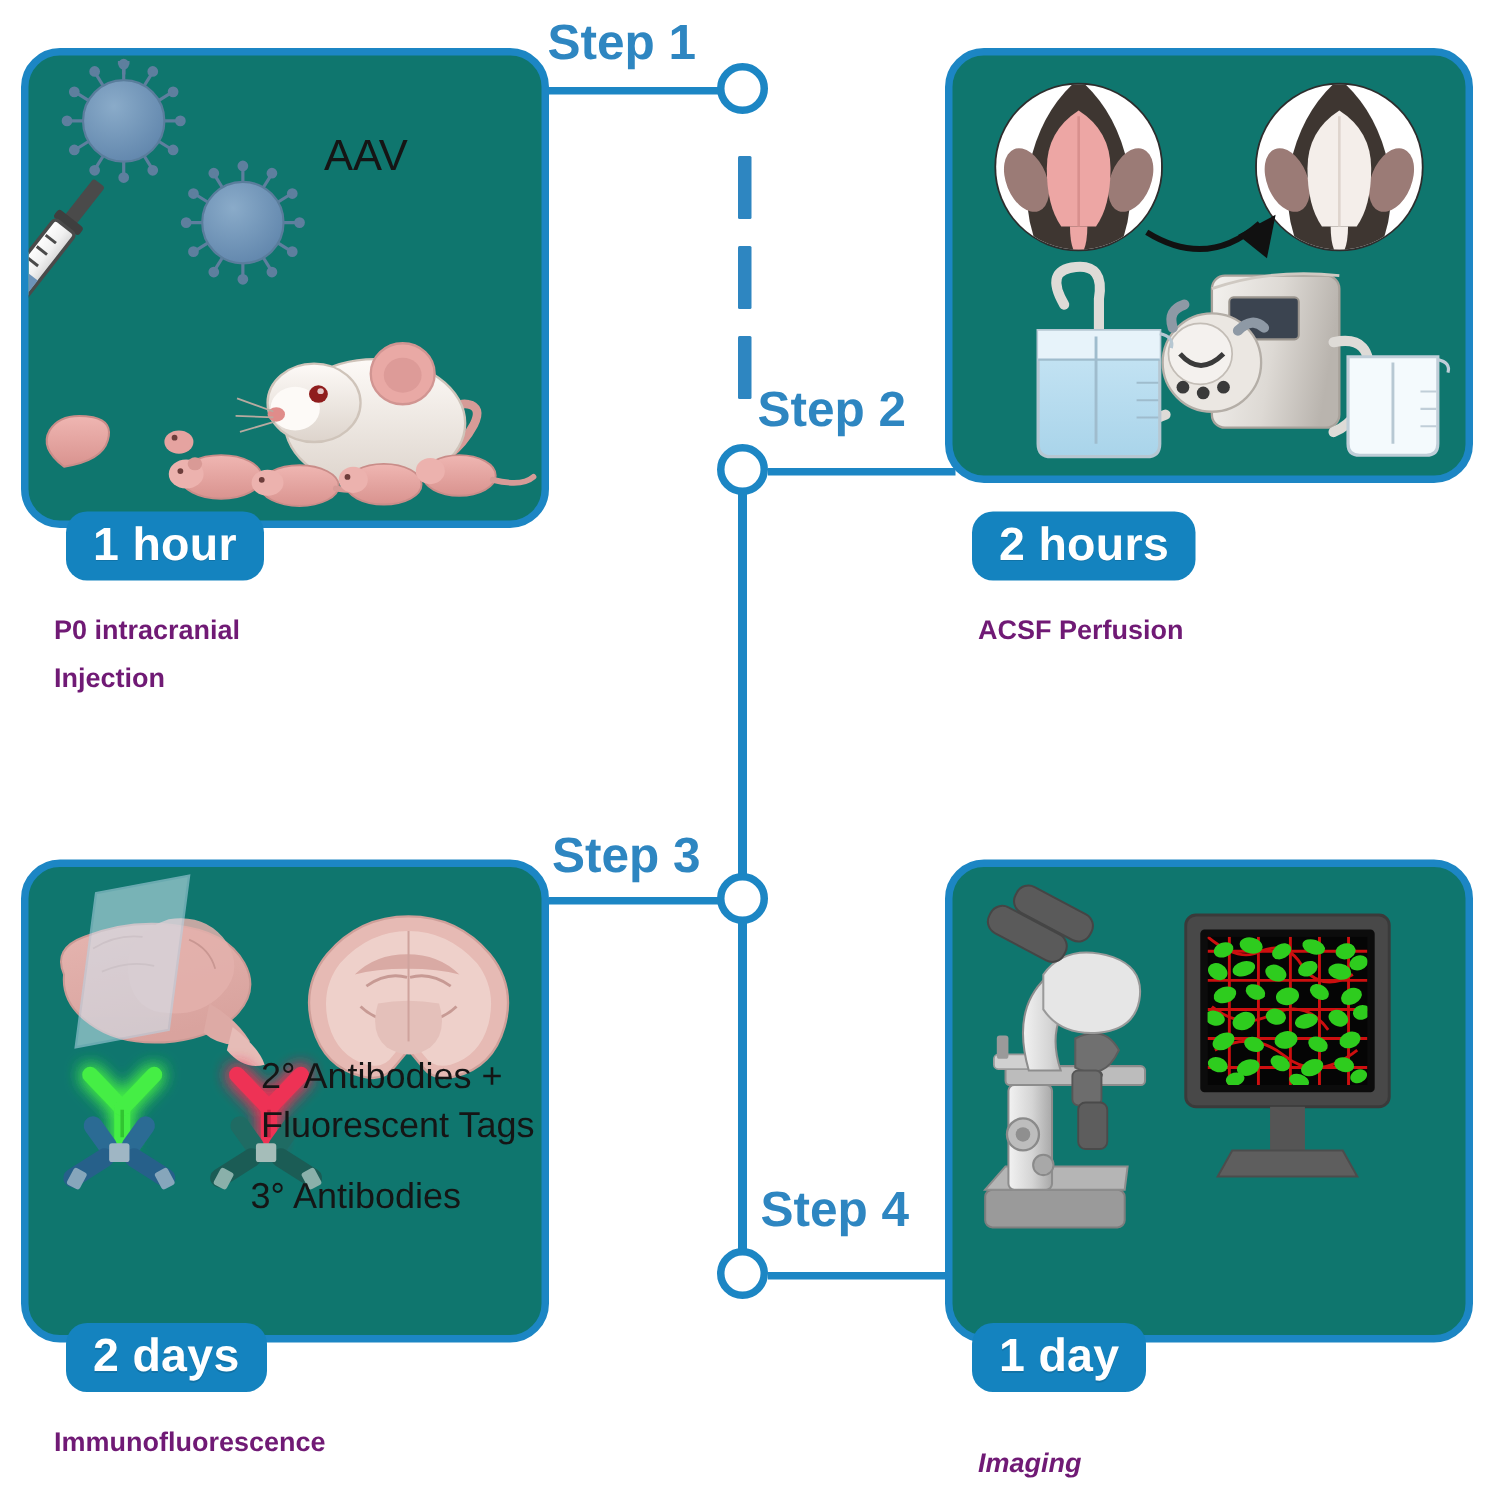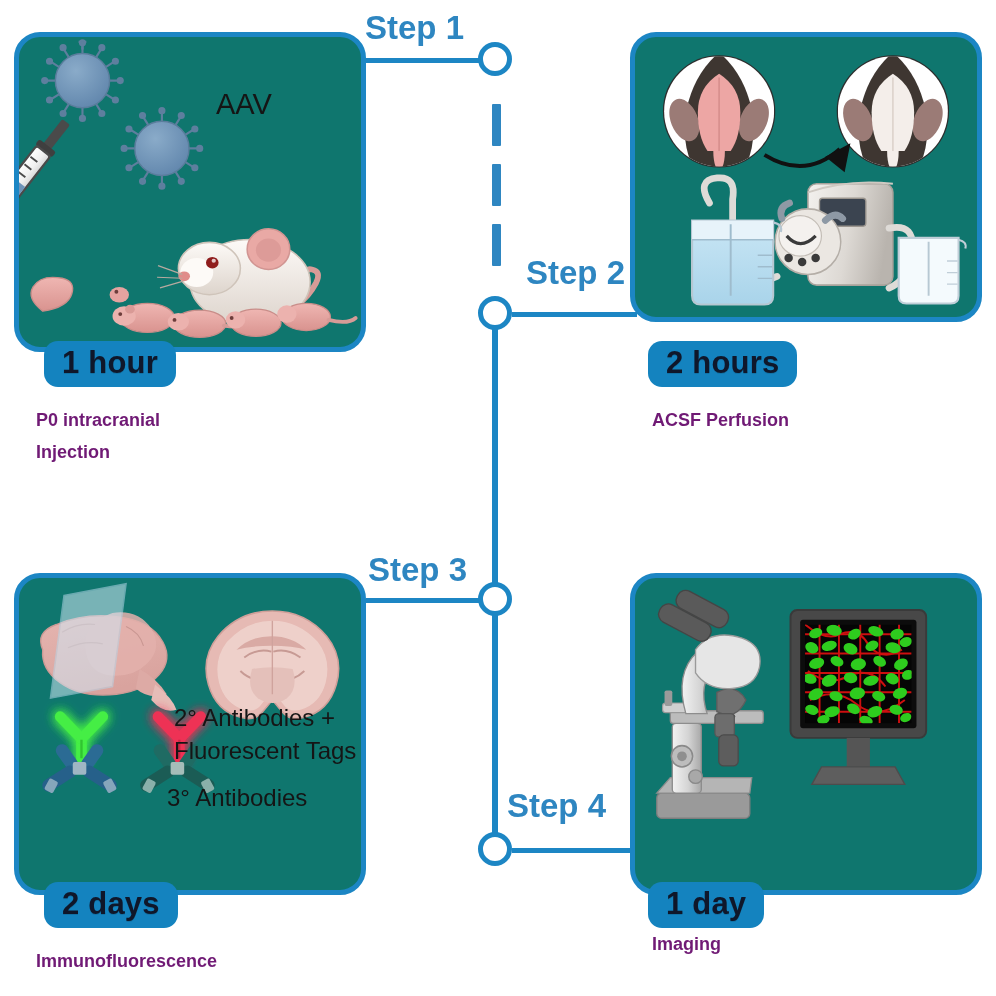--- a/index.html
+++ b/index.html
@@ -35,21 +35,21 @@
 
   .card-art {
     position: absolute;
     left: 0; top: 0; width: 100%; height: 100%;
   }
 
   
   .time-badge {
     position: absolute;
     background: #1483bf;
-    color: #0f172a;
+    color: #ffffff;
     font-weight: bold;
     font-size: 31px;
     line-height: 44px;
     height: 46px;
     border-radius: 14px;
     padding: 0 18px;
     white-space: nowrap;
     letter-spacing: 0.2px;
     text-shadow: 0 1px 0 rgba(0,0,0,0.12);
   }
@@ -63,33 +63,33 @@
     position: absolute;
     color: #701a75;
     font-weight: bold;
     font-size: 18px;
     line-height: 32px;
     white-space: pre-line;
   }
   #caption-1 { left: 36px;  top: 404px; width: 330px; }
   #caption-2 { left: 652px; top: 404px; width: 330px; }
   #caption-3 { left: 36px;  top: 945px; width: 360px; }
-  #caption-4 { left: 652px; top: 928px; width: 330px; }
+  #caption-4 { left: 652px; top: 959px; width: 330px; font-style: italic; }
 
   
   .step-label {
     position: absolute;
     color: #2e86c1;
     font-weight: bold;
     font-size: 33px;
     line-height: 38px;
     white-space: nowrap;
   }
   #step-label-1 { left: 365px; top: 9px; }
-  #step-label-2 { left: 526px; top: 254px; text-align: right; }
+  #step-label-2 { left: 505px; top: 254px; text-align: right; }
   #step-label-3 { left: 368px; top: 551px; }
   #step-label-4 { left: 507px; top: 787px; }
 
   
   .conn {
     position: absolute;
     background: #1c86c4;
   }
   .conn-h { height: 5px; }
   .conn-v { width: 6px; }

